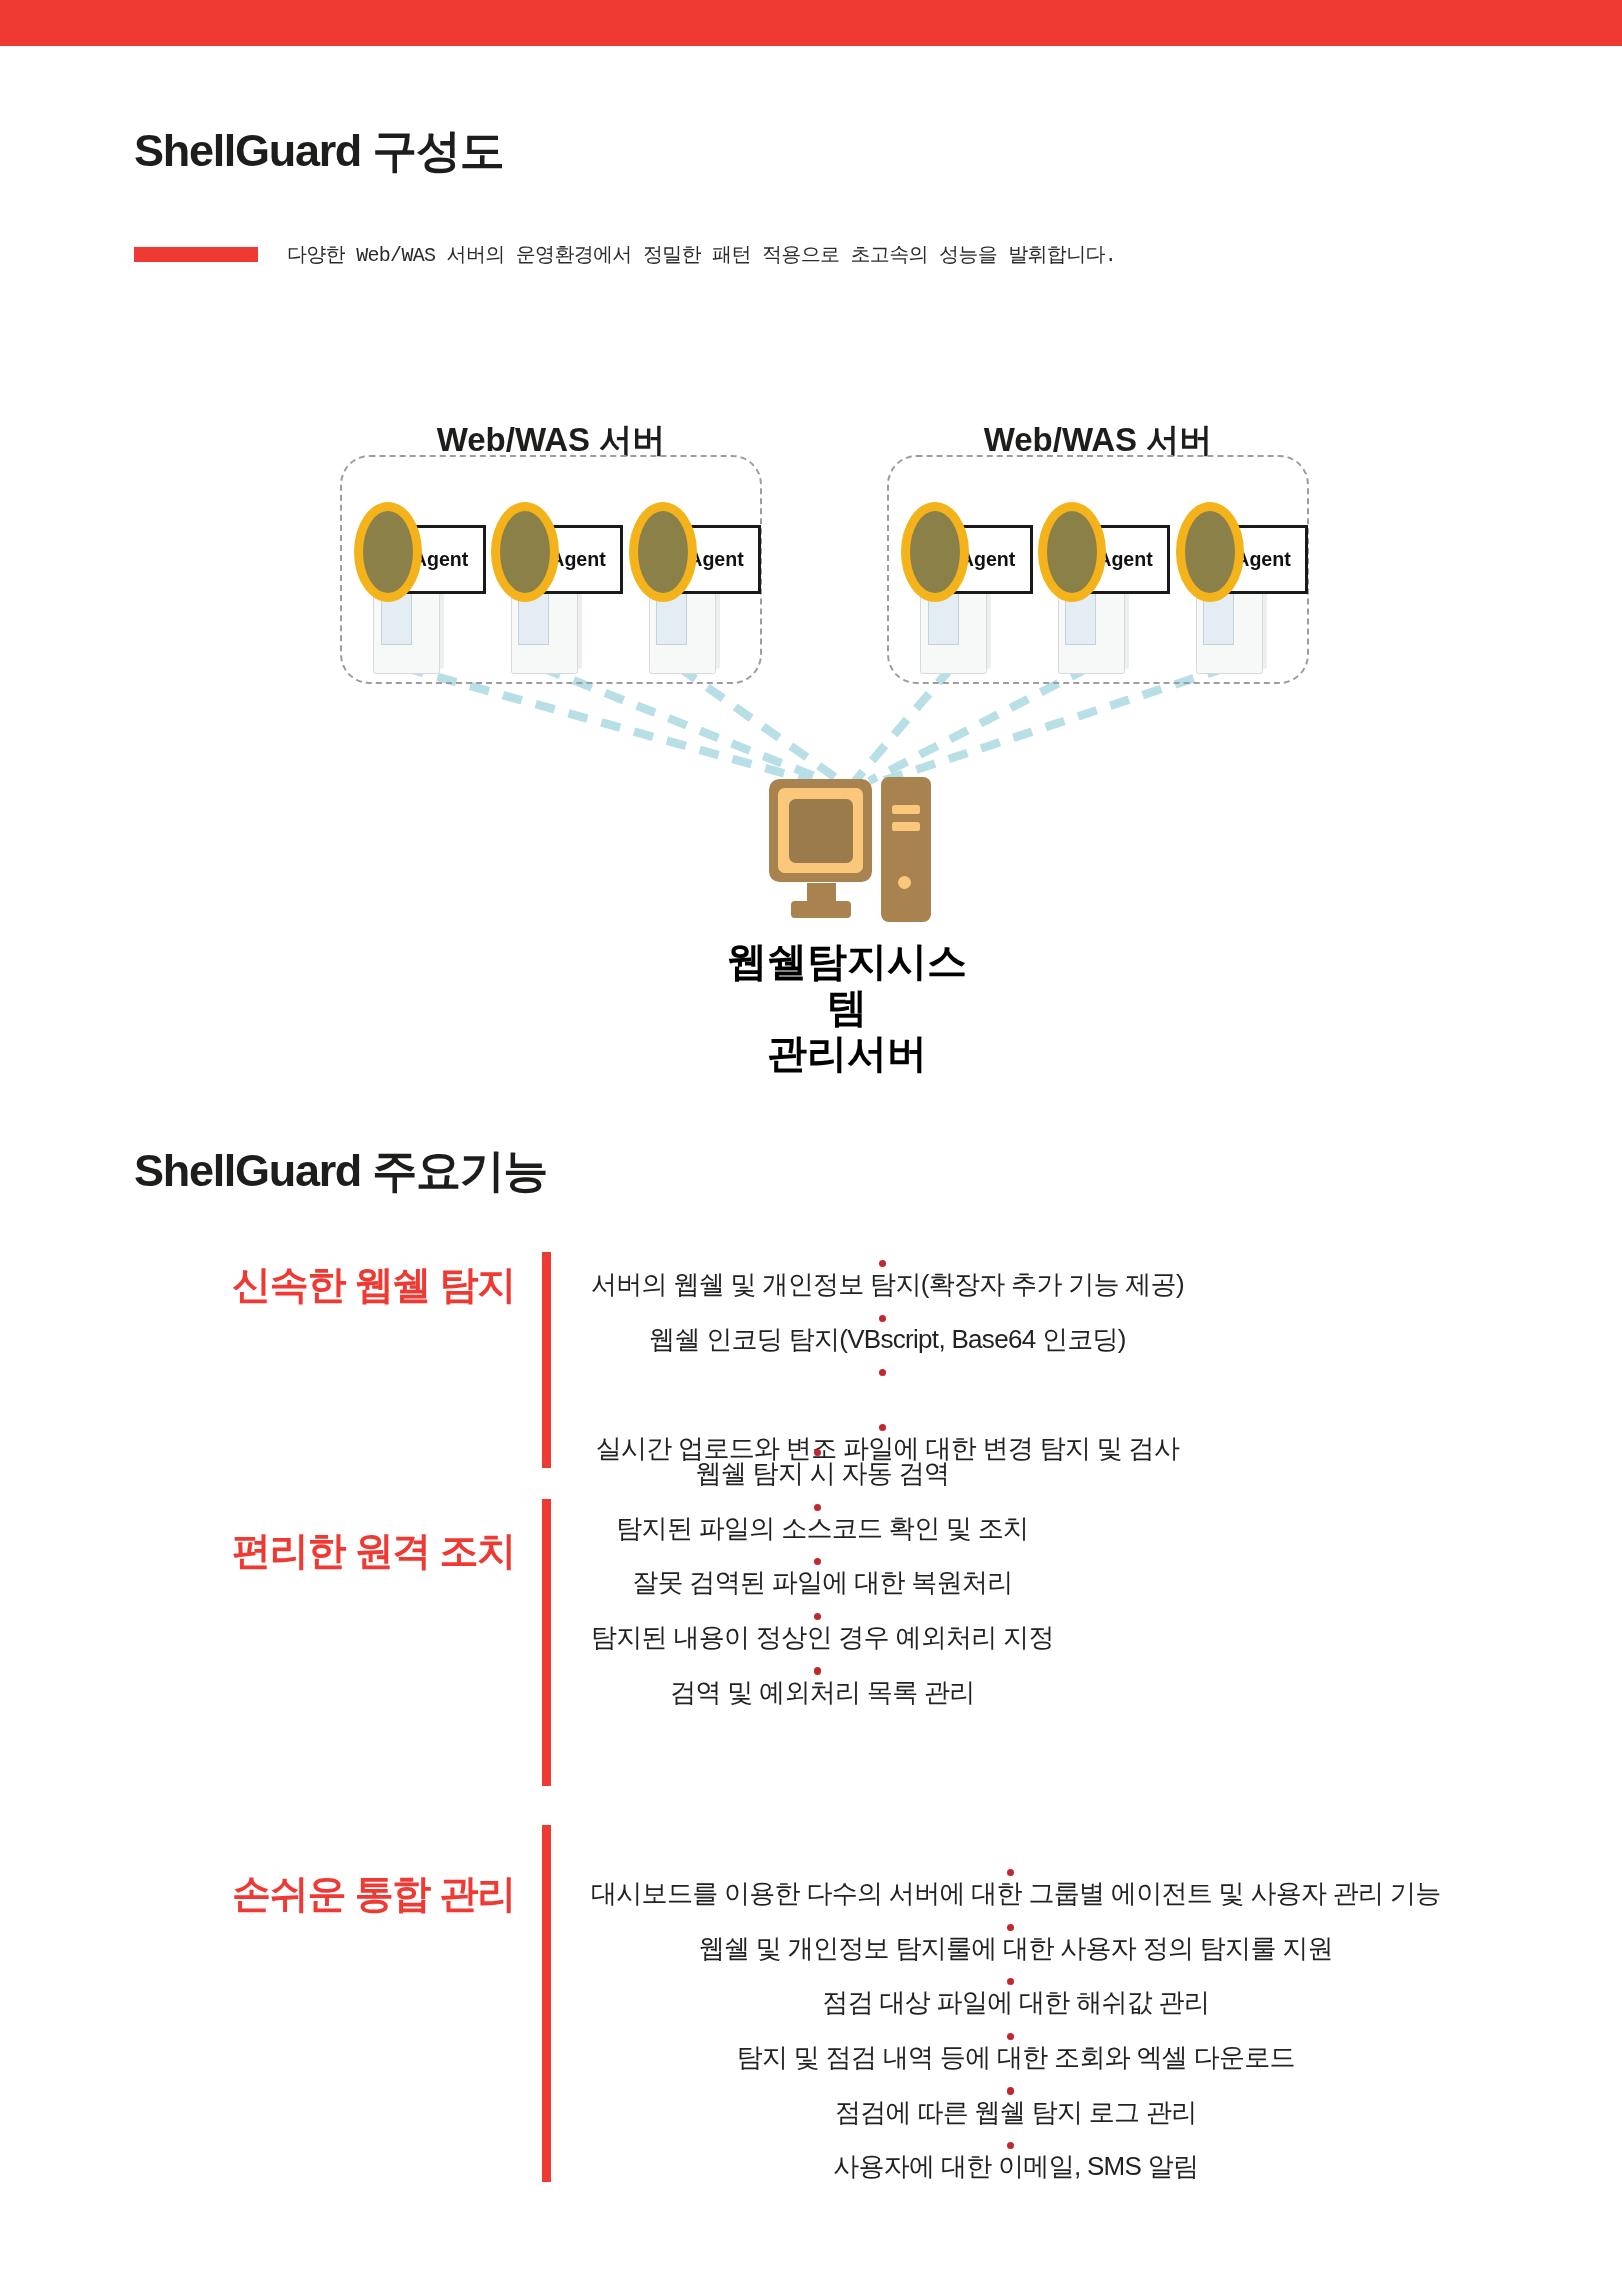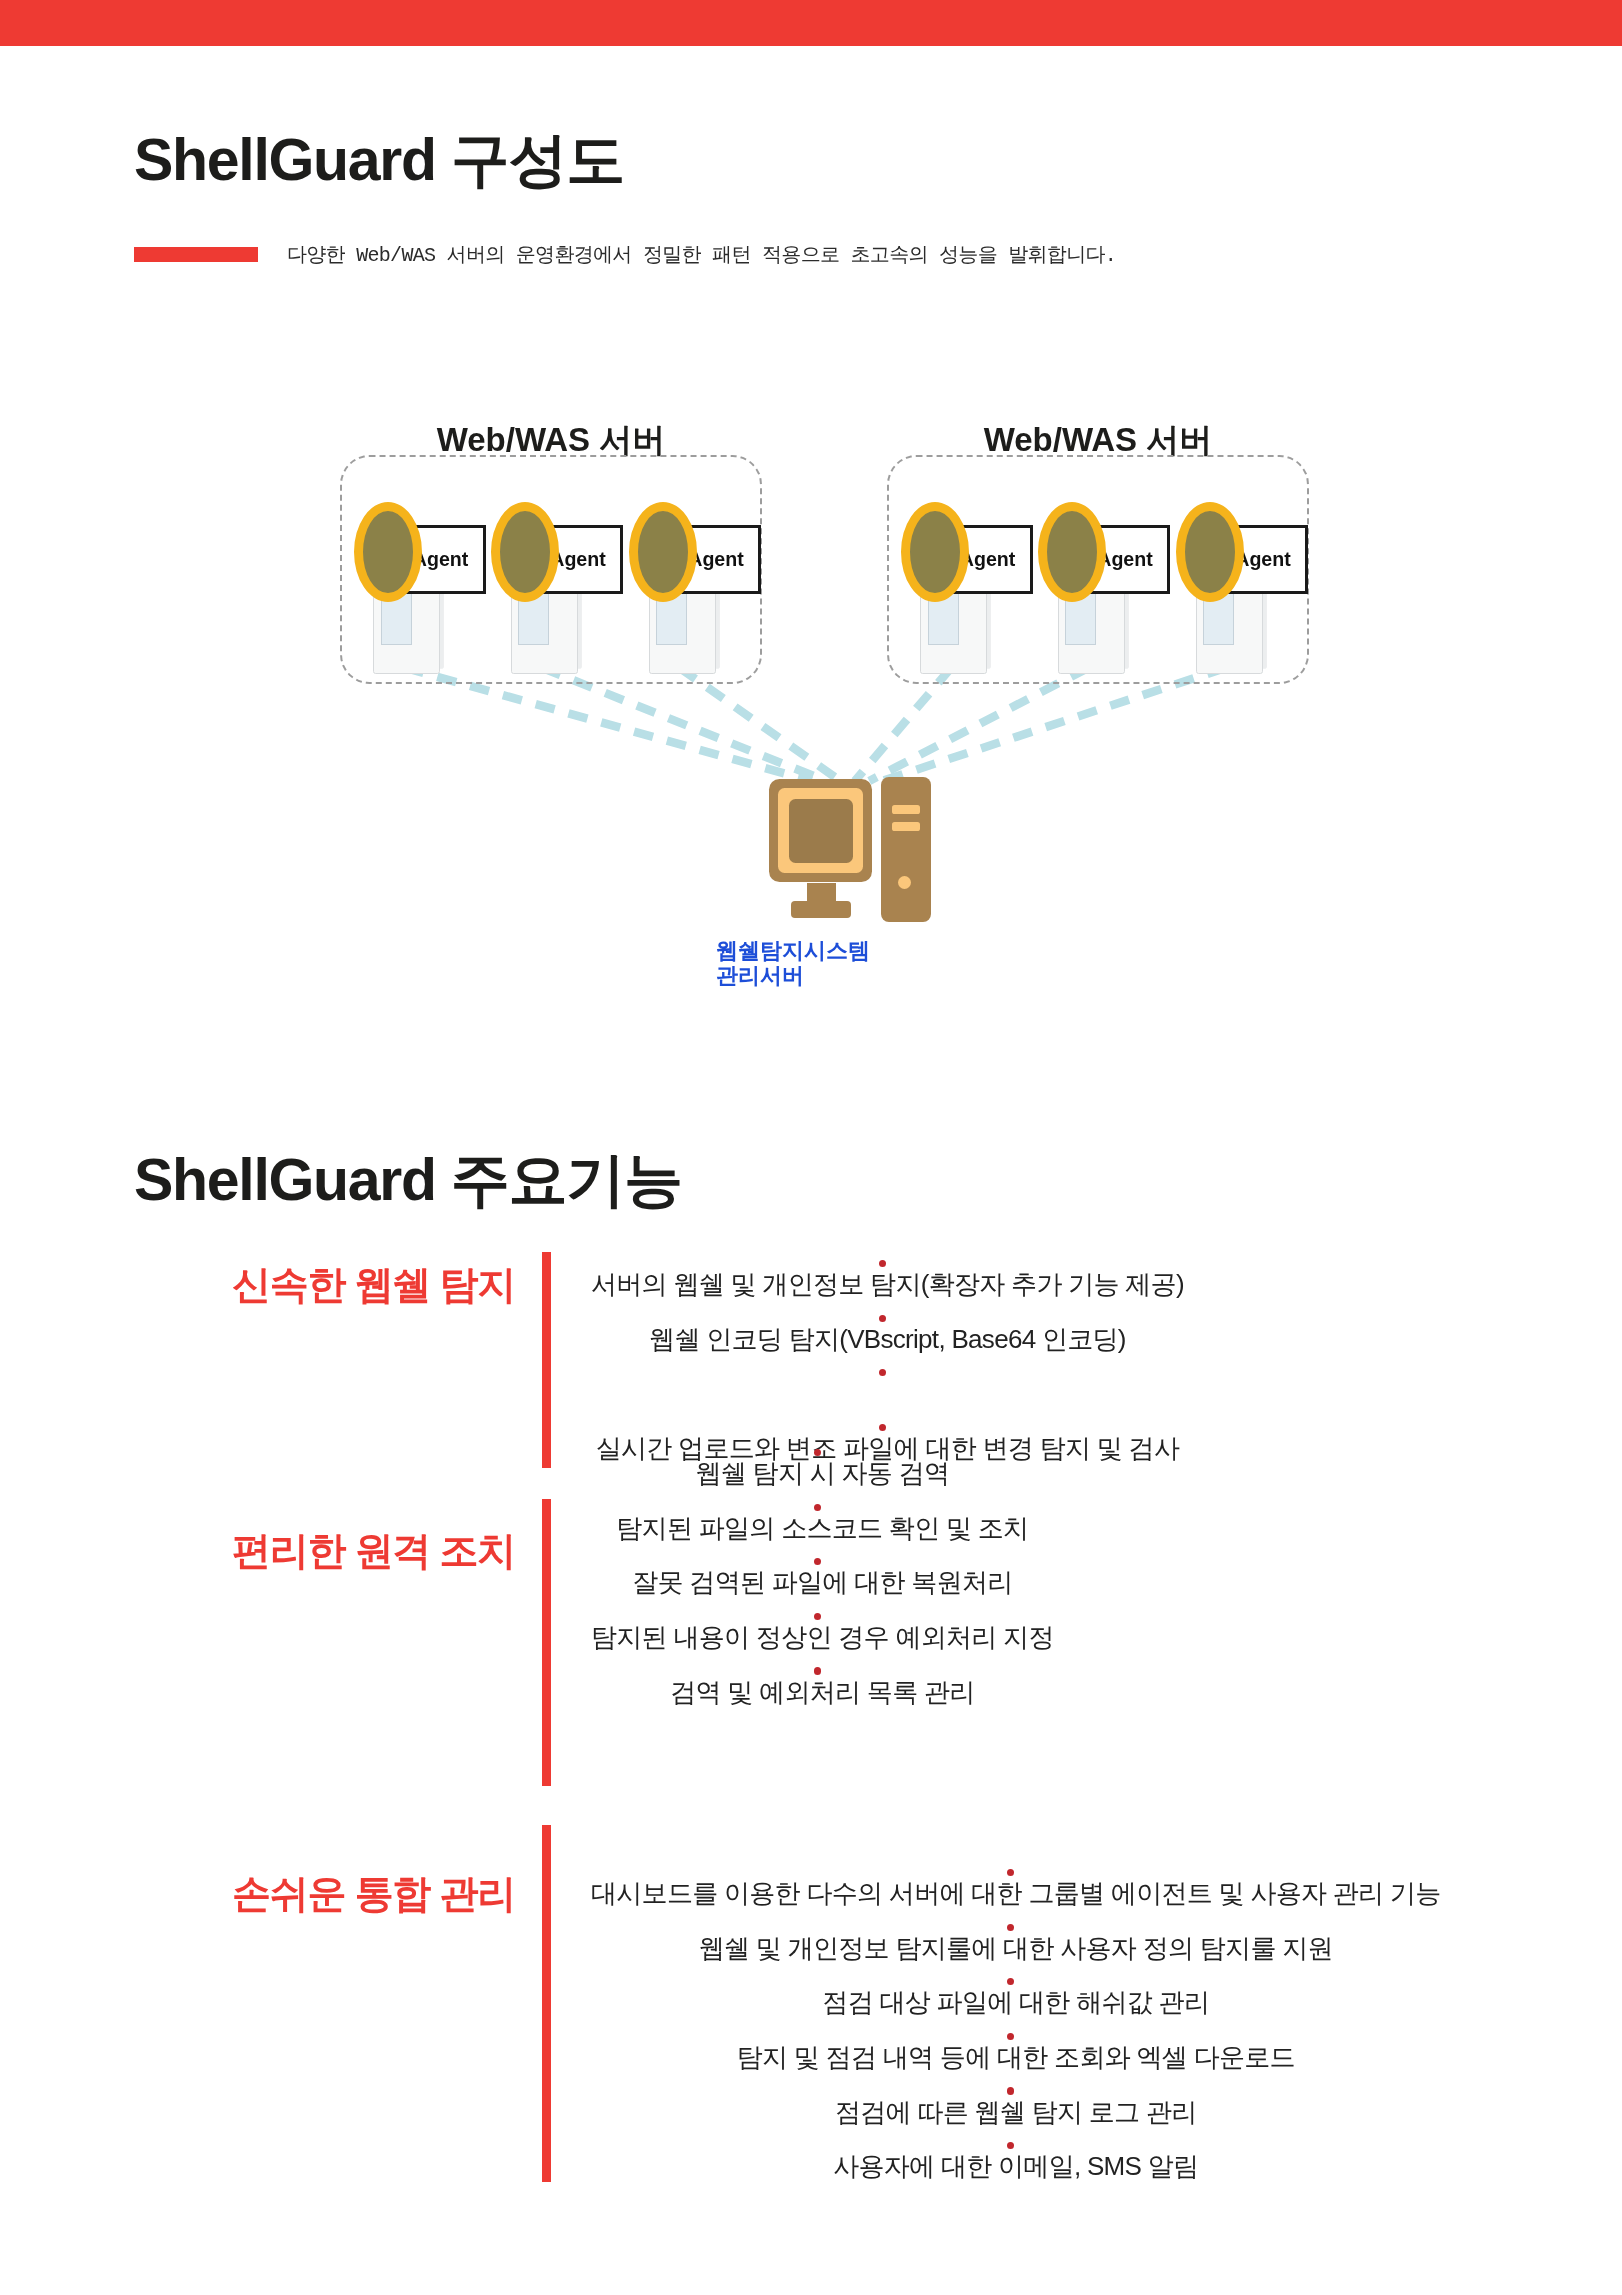--- a/index.html
+++ b/index.html
@@ -4,21 +4,21 @@
 <style>
   html,body{margin:0;padding:0;background:#ffffff;}
   #page{
     position:relative;width:1622px;height:2295px;background:#ffffff;overflow:hidden;
     font-family:"Liberation Sans","DejaVu Sans",sans-serif;color:#1d1d1b;
   }
   .abs{position:absolute;}
   
   .topbar{left:0;top:0;width:1622px;height:46px;background:#EE3A33;}
   
-  .big-title{font-size:59px;font-weight:bold;letter-spacing:-1.3px;color:#1d1d1b;white-space:nowrap;}
+  .big-title{font-size:45px;font-weight:bold;letter-spacing:-1.3px;color:#1d1d1b;white-space:nowrap;}
   #title1{left:134px;top:121px;}
   #title2{left:134px;top:1141px;}
   
   .minibar{left:134px;top:247px;width:124px;height:15px;background:#EE3A33;}
   .subtitle{left:287px;top:241px;font-size:20px;color:#2b2b2b;letter-spacing:-0.7px;white-space:nowrap;font-family:Liberation Mono, monospace;}
   
   .group-box{top:455px;width:422px;height:229px;border:2.6px dashed #9d9d9d;border-radius:29.5px;box-sizing:border-box;}
   #group-left{left:340px;}
   #group-right{left:887px;}
   .group-label{top:375px;width:422px;text-align:center;font-size:33px;font-weight:bold;color:#1d1d1b;margin-top:43px;}
@@ -37,21 +37,21 @@
   
   .monitor{left:769px;top:779px;width:103px;height:103px;border-radius:10.5px;background:#A9834F;}
   .monitor-bezel{left:778px;top:788px;width:85px;height:85px;border-radius:6.5px;background:#FBC77B;}
   .monitor-screen{left:789px;top:799px;width:64px;height:64px;border-radius:6.5px;background:#9B7B4B;}
   .monitor-neck{left:807px;top:883px;width:29px;height:18.3px;background:#A9834F;}
   .monitor-base{left:791px;top:901px;width:60px;height:17px;border-radius:3.9px;background:#A9834F;}
   .pc-tower{left:881px;top:777px;width:50px;height:145px;border-radius:7.9px;background:#A9834F;}
   .pc-slot1{left:892px;top:805px;width:27.5px;height:8.5px;border-radius:2.6px;background:#FBC77B;}
   .pc-slot2{left:892px;top:822px;width:27.5px;height:8.5px;border-radius:2.6px;background:#FBC77B;}
   .pc-circle{left:898px;top:876px;width:13px;height:13px;border-radius:50%;background:#FBC77B;}
-  .server-label{left:716px;top:938px;width:262px;text-align:left;font-size:22px;font-weight:bold;color:#1d4ed8;line-height:1.15;}
+  .server-label{left:716px;top:938px;width:262px;text-align:center;font-size:40px;font-weight:bold;color:#000000;line-height:1.15;}
   
   .feat-heading{width:357px;left:158px;text-align:right;font-size:39px;font-weight:bold;color:#EE3A33;letter-spacing:-1.3px;white-space:nowrap;}
   #fh1{top:1258px;} #fh2{top:1524px;} #fh3{top:1867px;}
   .divider{left:542px;width:9.2px;background:#EE3A33;}
   #dv1{top:1252px;height:216px;}
   #dv2{top:1499px;height:287px;}
   #dv3{top:1825px;height:357px;}
   .bullets{left:591px;margin:0;padding:0;list-style:none;}
   #bl1{top:1260px;} #bl2{top:1449px;} #bl3{top:1869px;}
   .bullet{display:flex;align-items:center;height:31px;margin:0 0 23.6px 0;flex-direction:column;}

